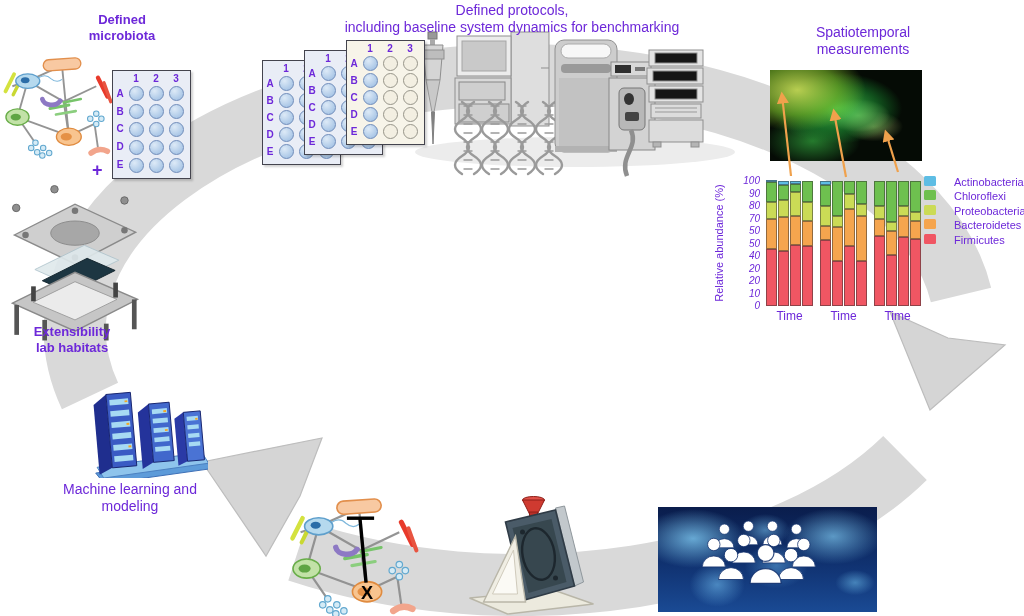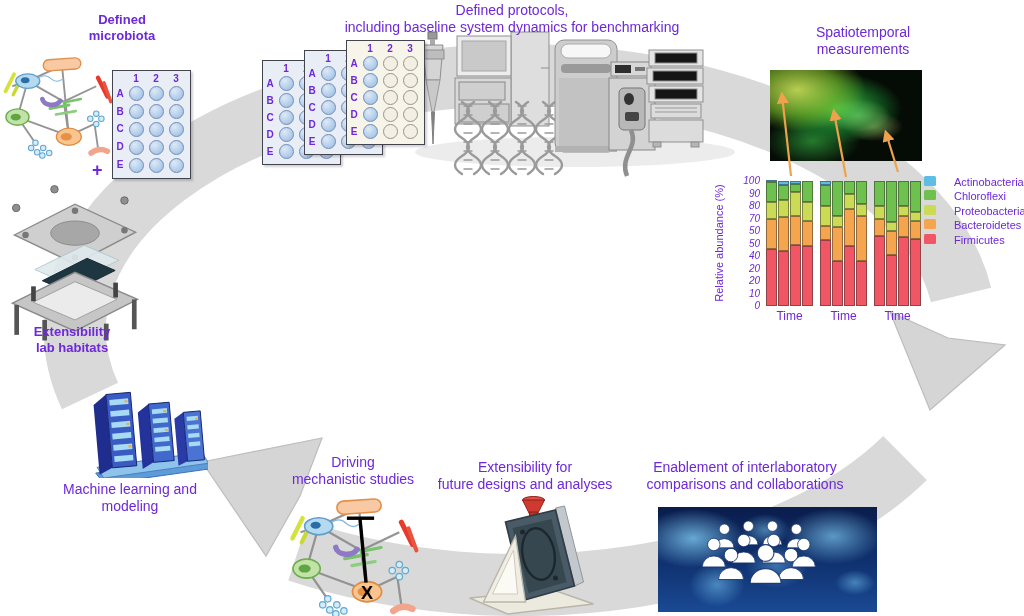--- a/index.html
+++ b/index.html
@@ -133,26 +133,20 @@
     <polygon points="202,462 322,438 300,496 266,556" fill="#d5d5d5" stroke="#bdbdbd" stroke-width="1.2"></polygon>
     <ellipse cx="575" cy="152" rx="160" ry="15" fill="#ececec"></ellipse>
   </svg>
 
   <div class="lbl bold" style="left:74px;top:12px;width:96px">Defined
 microbiota</div>
   <div class="lbl" style="left:300px;top:2px;width:424px">Defined protocols,
 including baseline system dynamics for benchmarking</div>
   <div class="lbl" style="left:798px;top:24px;width:130px">Spatiotemporal
 measurements</div>
-  <div class="lbl" style="left:644px;top:459px;width:202px">Enablement of interlaboratory
-comparisons and collaborations</div>
-  <div class="lbl" style="left:430px;top:459px;width:190px">Extensibility for
-future designs and analyses</div>
-  <div class="lbl" style="left:277px;top:454px;width:152px">Driving
-mechanistic studies</div>
   <div class="lbl" style="left:53px;top:481px;width:154px">Machine learning and
 modeling</div>
   <div class="lbl bold" style="left:16px;top:324px;width:112px">Extensibility
 lab habitats</div>
   <div class="plus" style="left:92px;top:160px">+</div>
 
   <svg class="abs" style="left:2px;top:52px;z-index:4" width="120" height="113" viewBox="0 0 140 132">
     <use href="#net"></use>
   </svg>
 

